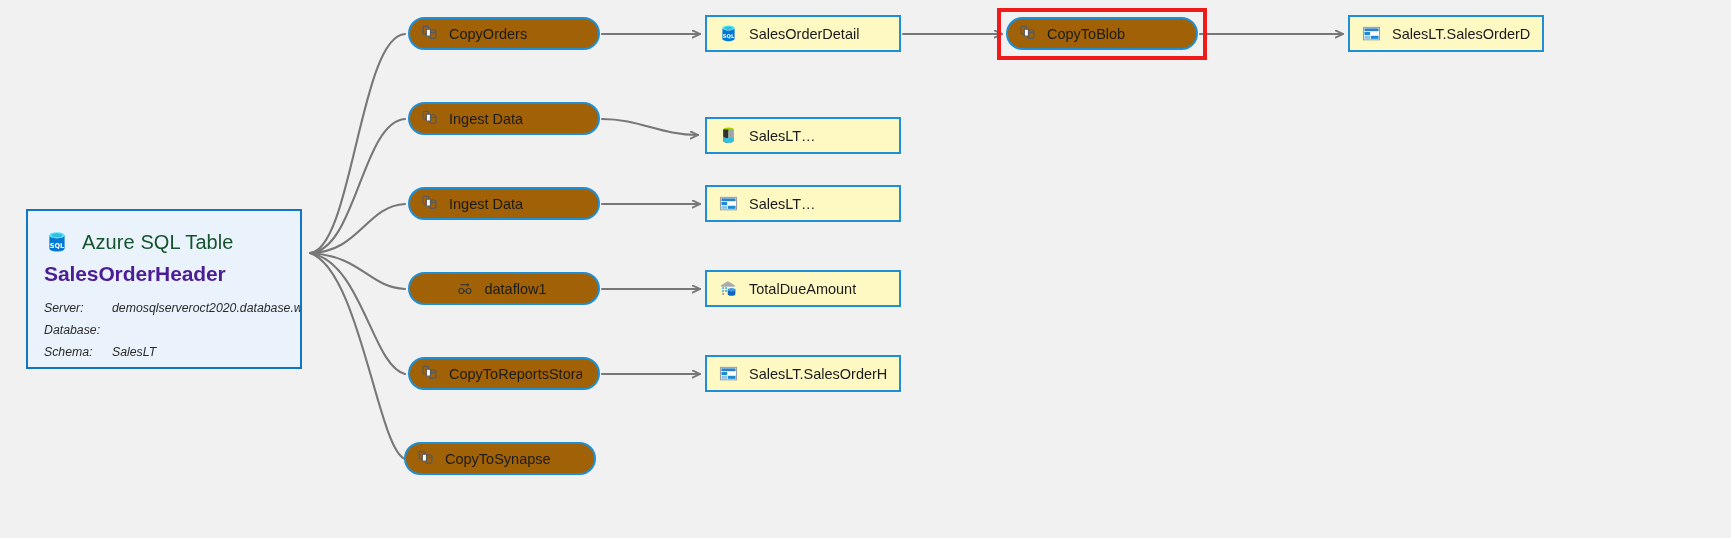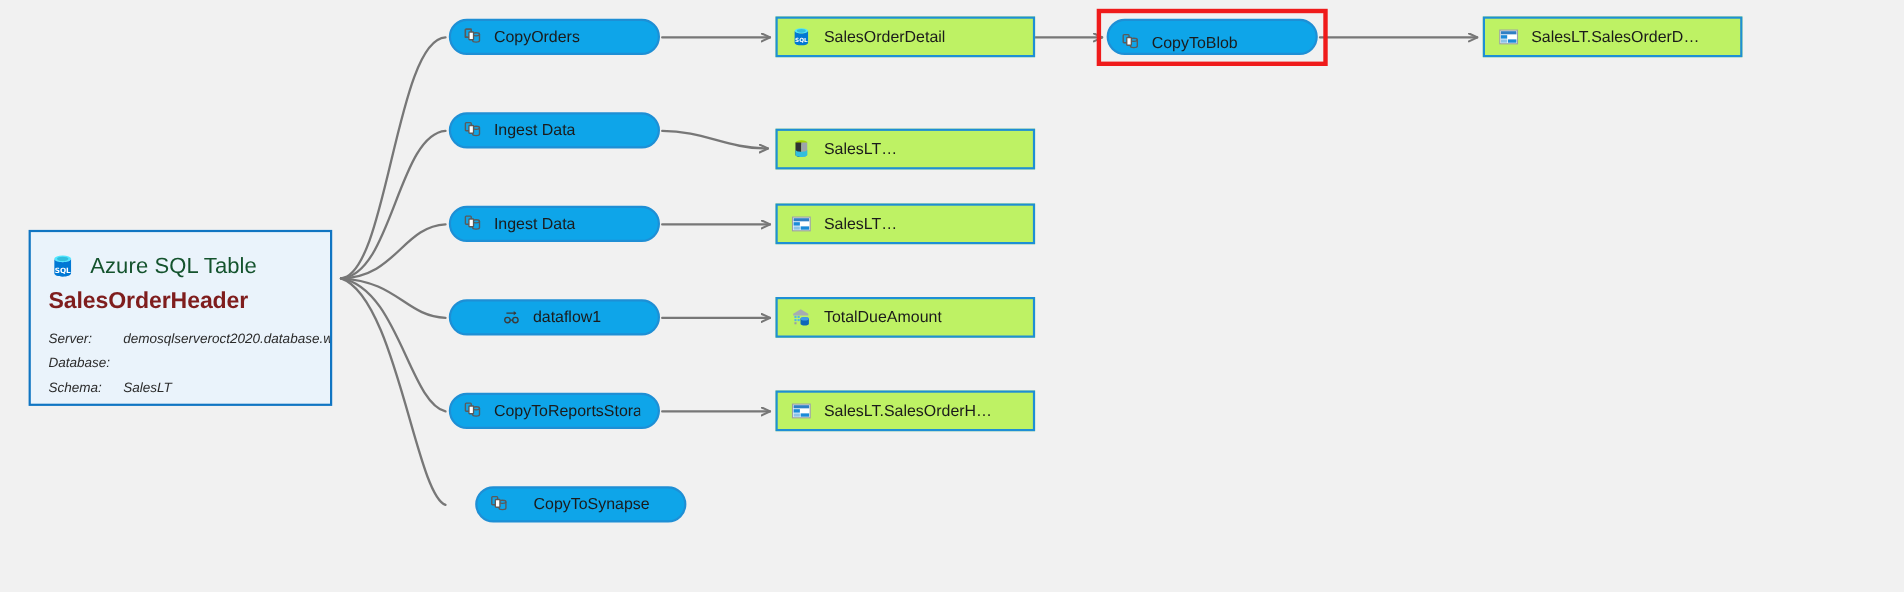--- a/index.html
+++ b/index.html
@@ -58,21 +58,21 @@
   }
   .entity-type {
     font-size: 20px;
     color: #14532d;
     margin-left: 12px;
     letter-spacing: 0.1px;
   }
   .entity-title {
     font-size: 21px;
     font-weight: bold;
-    color: #7f1d1d;
+    color: #4c1d95;
     padding: 7px 0 0 16px;
     letter-spacing: -0.1px;
   }
   .entity-props {
     padding: 11px 0 0 16px;
     font-style: italic;
   }
   .prop-row {
     display: flex;
     font-size: 12.3px;
@@ -82,40 +82,40 @@
     overflow: hidden;
   }
   .prop-key { width: 68px; flex: 0 0 68px; }
   .prop-val { flex: 1 1 auto; overflow: hidden; }
 
   
   .pill {
     height: 33px;
     border: 2px solid #1e8fd5;
     border-radius: 17px;
-    background: #0ea5e9;
+    background: #a16207;
     padding: 0 16px 0 11px;
     left: 408px;
     width: 192px;
   }
   .pill .label {
     font-size: 14.5px;
     color: #1b1b1b;
     margin-left: 9px;
     white-space: nowrap;
     overflow: hidden;
   }
 
   
   .dset {
     height: 37px;
     border: 2px solid #1e8fd5;
-    background: #bef264;
+    background: #fef9c3;
     padding: 0 10px 0 11px;
-    width: 236px;
+    width: 196px;
   }
   .dset .label {
     font-size: 14.5px;
     color: #1b1b1b;
     margin-left: 10px;
     white-space: nowrap;
     overflow: hidden;
   }
 
   
@@ -250,33 +250,33 @@
       <svg width="19" height="19" viewBox="0 0 20 20">
         <rect x="2.2" y="2.6" width="5.6" height="7.8" rx="0.8" fill="none" stroke="#5a5a5a" stroke-width="1.3"></rect>
         <ellipse cx="12.4" cy="7.6" rx="3.3" ry="1.5" fill="none" stroke="#5a5a5a" stroke-width="1.3"></ellipse>
         <path d="M9.1,7.6 v6.0 c0,0.8 1.5,1.5 3.3,1.5 s3.3,-0.7 3.3,-1.5 V7.6" fill="none" stroke="#5a5a5a" stroke-width="1.3"></path>
         <rect x="5.6" y="5.4" width="4.4" height="7.4" rx="0.7" fill="#ffffff" stroke="#5a5a5a" stroke-width="1.3"></rect>
       </svg>
     </span>
     <span class="label">CopyToReportsStora…</span>
   </div>
 
-  <div class="node pill" style="left:432px; top:442px;gap:12px;">
+  <div class="node pill" style="left:404px; top:442px;">
     <span class="icon">
       <svg width="19" height="19" viewBox="0 0 20 20">
         <rect x="2.2" y="2.6" width="5.6" height="7.8" rx="0.8" fill="none" stroke="#5a5a5a" stroke-width="1.3"></rect>
         <ellipse cx="12.4" cy="7.6" rx="3.3" ry="1.5" fill="none" stroke="#5a5a5a" stroke-width="1.3"></ellipse>
         <path d="M9.1,7.6 v6.0 c0,0.8 1.5,1.5 3.3,1.5 s3.3,-0.7 3.3,-1.5 V7.6" fill="none" stroke="#5a5a5a" stroke-width="1.3"></path>
         <rect x="5.6" y="5.4" width="4.4" height="7.4" rx="0.7" fill="#ffffff" stroke="#5a5a5a" stroke-width="1.3"></rect>
       </svg>
     </span>
     <span class="label">CopyToSynapse</span>
   </div>
 
-  <div class="node pill" style="left:1006px; top:17px;align-items:flex-end;">
+  <div class="node pill" style="left:1006px; top:17px;">
     <span class="icon">
       <svg width="19" height="19" viewBox="0 0 20 20">
         <rect x="2.2" y="2.6" width="5.6" height="7.8" rx="0.8" fill="none" stroke="#5a5a5a" stroke-width="1.3"></rect>
         <ellipse cx="12.4" cy="7.6" rx="3.3" ry="1.5" fill="none" stroke="#5a5a5a" stroke-width="1.3"></ellipse>
         <path d="M9.1,7.6 v6.0 c0,0.8 1.5,1.5 3.3,1.5 s3.3,-0.7 3.3,-1.5 V7.6" fill="none" stroke="#5a5a5a" stroke-width="1.3"></path>
         <rect x="5.6" y="5.4" width="4.4" height="7.4" rx="0.7" fill="#ffffff" stroke="#5a5a5a" stroke-width="1.3"></rect>
       </svg>
     </span>
     <span class="label">CopyToBlob</span>
   </div>

